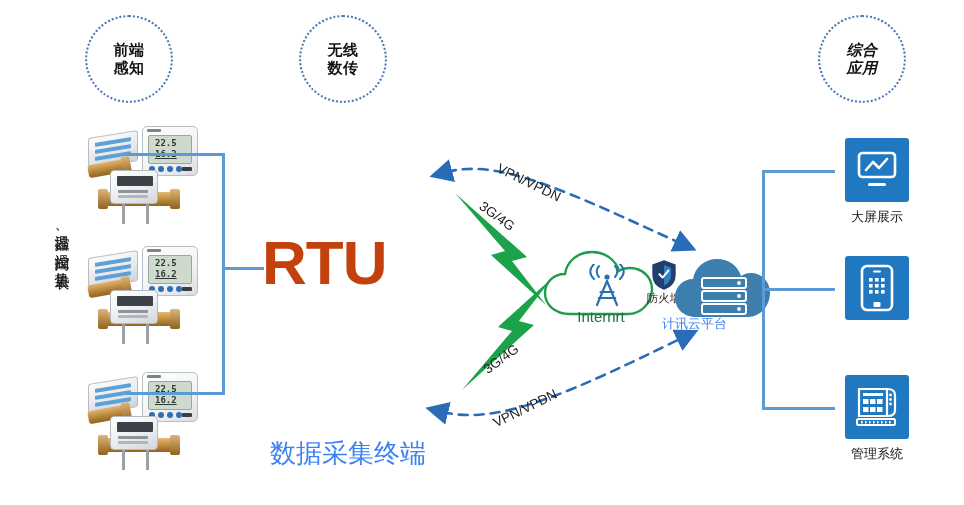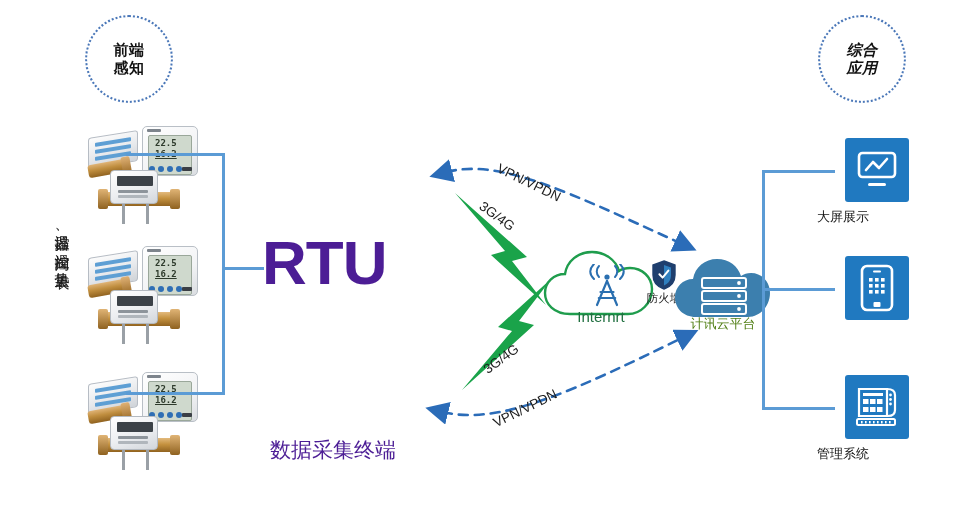--- a/index.html
+++ b/index.html
@@ -34,29 +34,29 @@
     letter-spacing: .5px;
   }
   .stage-circle span { display: block; }
 
   #rtu-text {
     position: absolute;
     left: 262px; top: 224px;
     font-size: 62px;
     font-weight: bold;
     letter-spacing: -1px;
-    color: #4c1d95;
+    color: #c2410c;
     font-family: "Liberation Sans", "DejaVu Sans", sans-serif;
     line-height: 1;
   }
   #terminal-caption {
     position: absolute;
     left: 270px; top: 428px;
-    font-size: 21px;
-    color: #4c1d95;
+    font-size: 26px;
+    color: #3b82f6;
     white-space: nowrap;
   }
   #vertical-text {
     position: absolute;
     left: 52px; top: 215px;
     writing-mode: vertical-rl;
     text-orientation: upright;
     font-size: 15px;
     letter-spacing: 1px;
     color: #1b1b1b;
@@ -98,21 +98,21 @@
     border: 1px solid #b9bfc6;
     border-radius: 5px;
     padding: 3px;
   }
   .thermostat .brand{
     position:absolute; left:4px; top:2px; width:14px; height:3px;
     background:#7d848c; border-radius:1px;
   }
   .thermostat .lcd {
     position: absolute;
-    left: 5px; top: 8px; right: 5px; height: 40px;
+    left: 5px; top: 8px; right: 5px; height: 29px;
     background: #cfd9cd;
     border: 1px solid #9aa79a;
     border-radius: 2px;
     padding-left: 25px;
   }
   .thermostat .lcd .d1,
   .thermostat .lcd .d2 {
     position:absolute; left:6px;
     font-size:9px; font-weight:bold; color:#2e3b2c;
     font-family:"DejaVu Sans Mono", monospace; line-height:1;
@@ -183,21 +183,21 @@
   .app-icon {
     position: absolute;
     width: 64px; height: 64px;
     background: #2079c0;
     border-radius: 3px;
     display: flex; align-items: center; justify-content: center;
   }
   .app-caption {
     position: absolute;
     width: 120px;
-    text-align: left;
+    text-align: center;
     font-size: 13px;
     color: #141414;
     white-space: nowrap;
     font-family: Liberation Serif, serif;
   }
 
   
   #vector-layer { position: absolute; left: 0; top: 0; width: 964px; height: 505px; pointer-events: none; }
 
   .rot-label {
@@ -205,34 +205,38 @@
     font-size: 13.5px;
     color: #1c1c1c;
     white-space: nowrap;
     transform-origin: left center;
   }
   #internet-caption{
     position:absolute; left:548px; top:300px; width:106px; text-align:center;
     font-size:15px; color:#1f6f3f;
   }
   #platform-caption{
-    position:absolute; left:662px; top:307px; width:122px; text-align:center;
-    font-size:13px; color:#4d7c0f;
+    position:absolute; left:662px; top:307px; width:122px; text-align:left;
+    font-size:13px; color:#3b82f6;
   }
 </style>
 </head>
 <body>
 
 <div id="diagram">
 
   <div class="stage-circle" style="left:85px; top:7px;">
     <span>前端</span>
     <span>感知</span>
   </div>
 
+  <div class="stage-circle" style="left:299px; top:7px;">
+    <span>无线</span>
+    <span>数传</span>
+  </div>
 
 
   <div class="stage-circle" style="left:818px; top:7px;font-style:italic;">
     <span>综合</span>
     <span>应用</span>
   </div>
 
   <div id="vertical-text">温控器、温控阀、热量表</div>
 
   <div class="device-cluster" style="left:86px; top:112px;">

